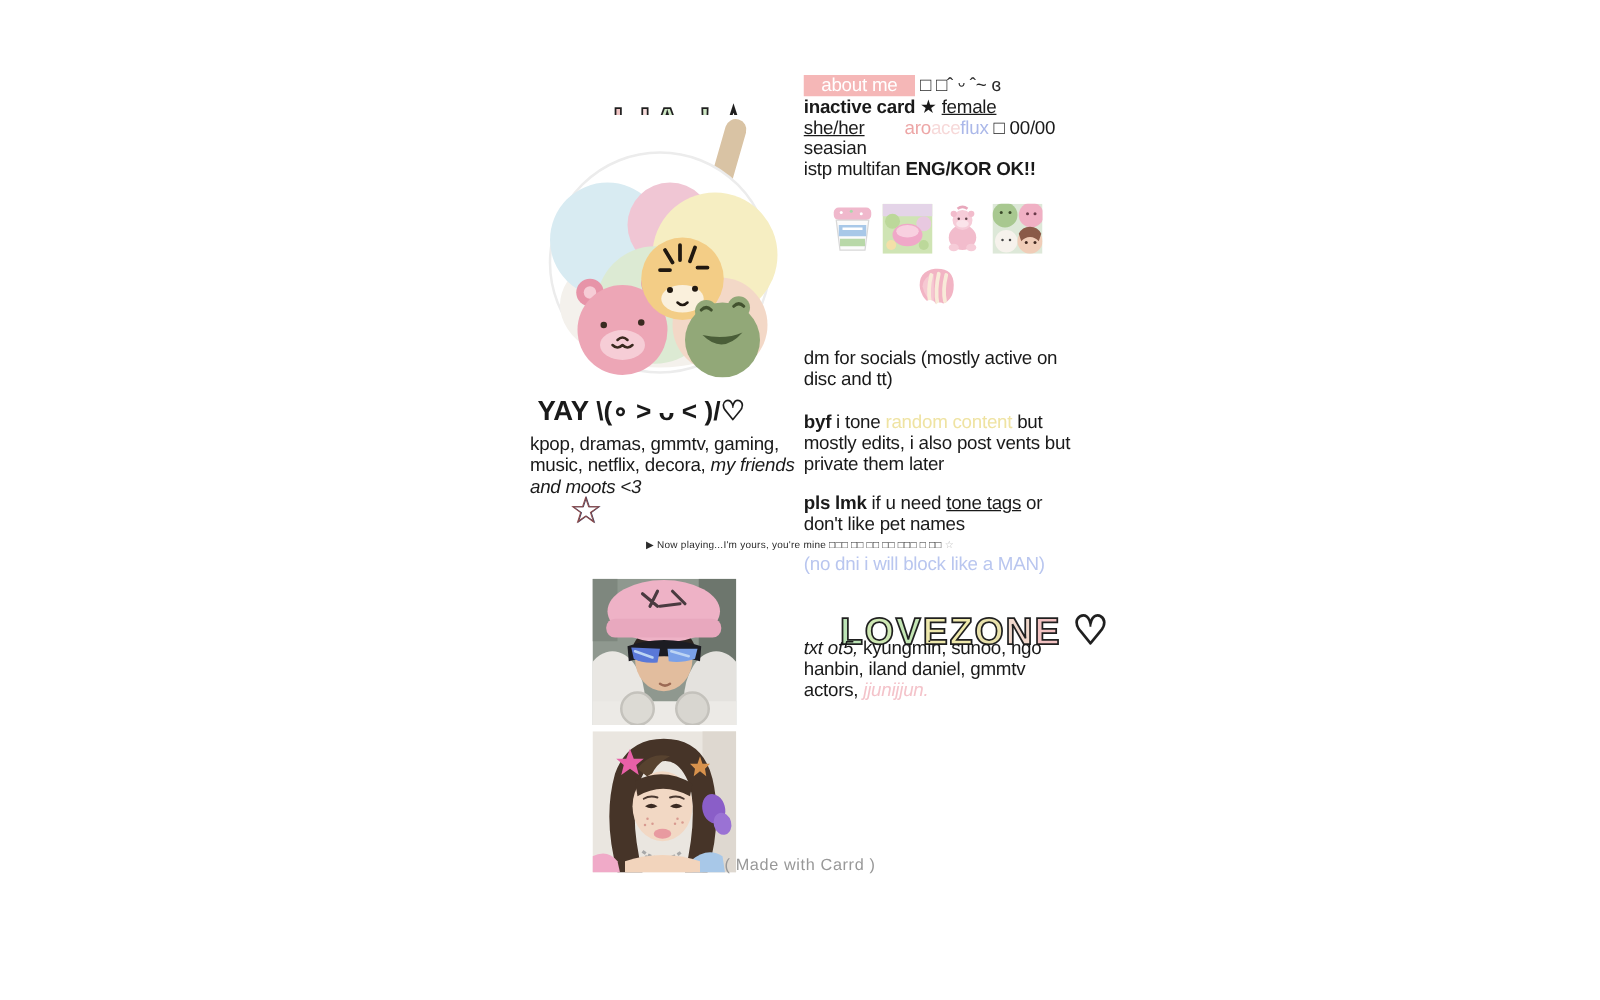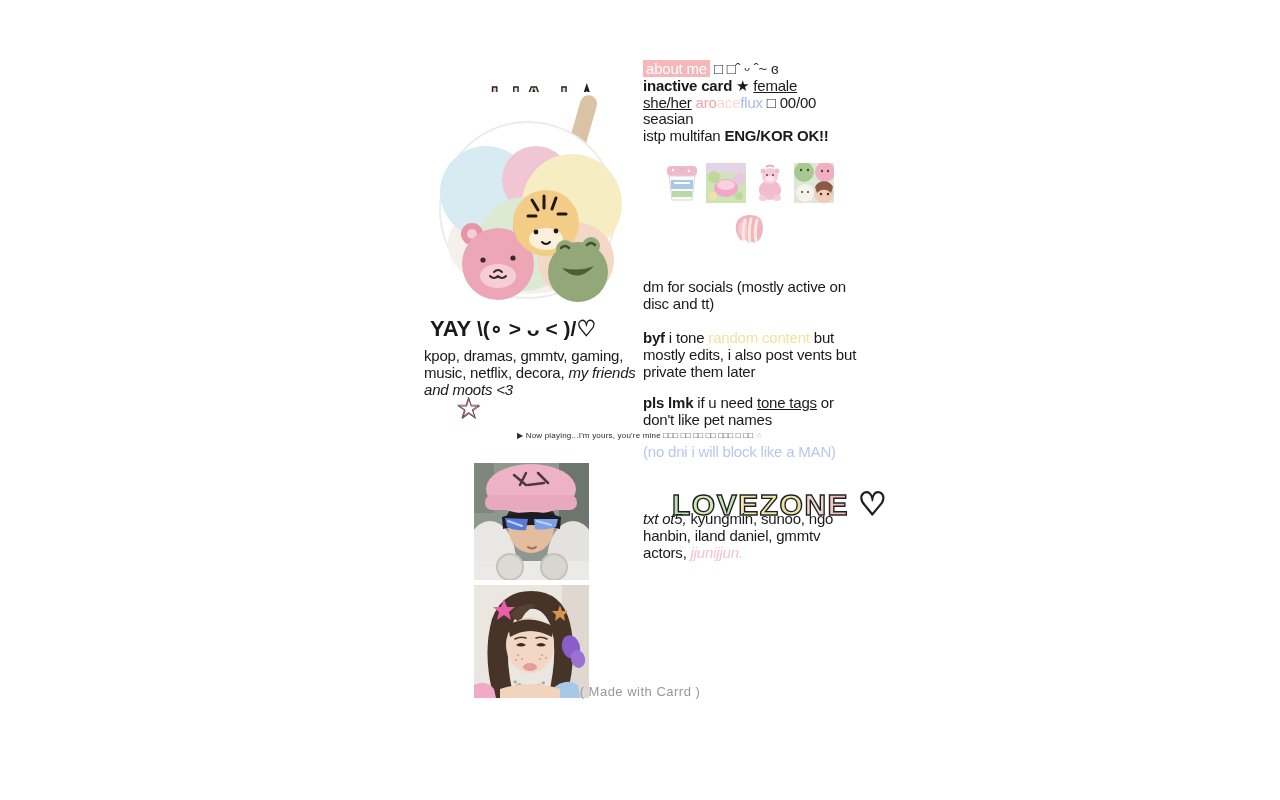--- a/index.html
+++ b/index.html
@@ -23,26 +23,26 @@
     text-shadow:0.6px 0.6px 0 #44405e;}
 
   .photo{position:absolute;left:474px;width:115px;display:block;}
   .photo1{top:463px;height:117px;}
   .photo2{top:585px;height:113px;}
 
   
   .rcol{position:absolute;left:643px;width:216px;font-size:15px;line-height:16.8px;letter-spacing:-0.2px;}
   .about-block{top:61px;}
   .about-block .line{margin:0;}
-  .hl-pink{background:#f5b7b7;color:#ffffff;padding:0 3px;}
+  .hl-pink{background:#f5b7b7;color:#ffffff;padding:0 14px;}
   .kao{color:#2a2a2a;}
   .b{font-weight:bold;}
   .i{font-style:italic;}
   .u{text-decoration:underline;margin-top:32px;}
-  .c-aro{color:#eda6a6;}
+  .c-aro{color:#eda6a6;margin-left:28px;}
   .c-ace{color:#f7d9d9;text-align:right;}
   .c-flux{color:#abb8e9;}
   .c-yellow{color:#efe3a2;}
   .c-peri{color:#b9c6ef;}
   .c-pinktxt{color:#f4c3ca;}
 
   .mini-row{position:absolute;left:662px;top:163px;display:flex;gap:4px;}
   .mini-row svg{display:block;}
   .mochi-img{position:absolute;left:730px;top:209px;}
 

